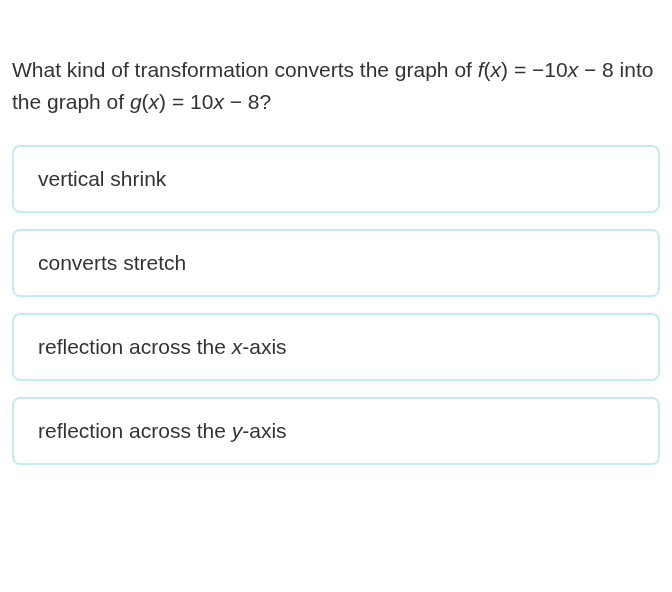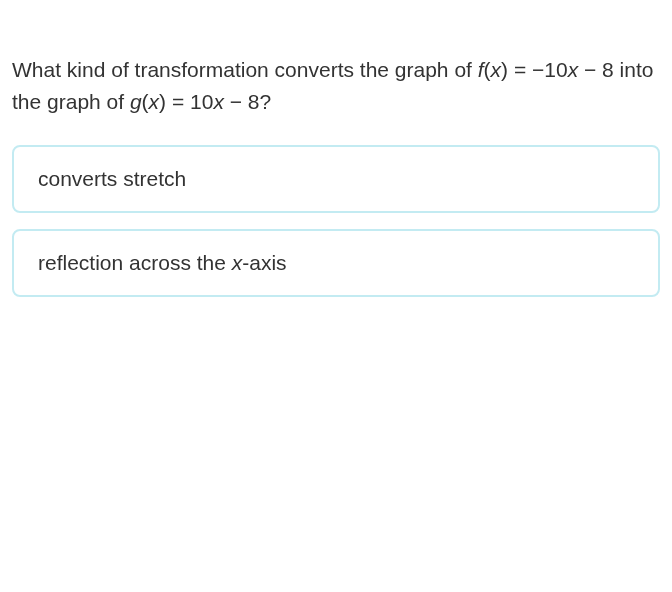--- a/index.html
+++ b/index.html
@@ -42,18 +42,24 @@
   </style>
 </head>
 <body>
 
 <div class="question">
   <span>What kind of transformation converts the graph of </span><span class="italic">f</span>(<span class="italic">x</span>)<span> = −10</span><span class="italic">x</span><span> − 8 into the graph of </span><span class="italic">g</span>(<span class="italic">x</span>)<span> = 10</span><span class="italic">x</span><span> − 8?</span>
 </div>
 
 <div class="options">
   <button class="option">
+    <span>vertical shrink</span>
+  </button>
+  <button class="option">
     <span>converts stretch</span>
   </button>
   <button class="option">
     <span>reflection across the </span><span class="italic">x</span><span>-axis</span>
   </button>
+  <button class="option">
+    <span>reflection across the </span><span class="italic">y</span><span>-axis</span>
+  </button>
 </div>
 
 </body></html>

